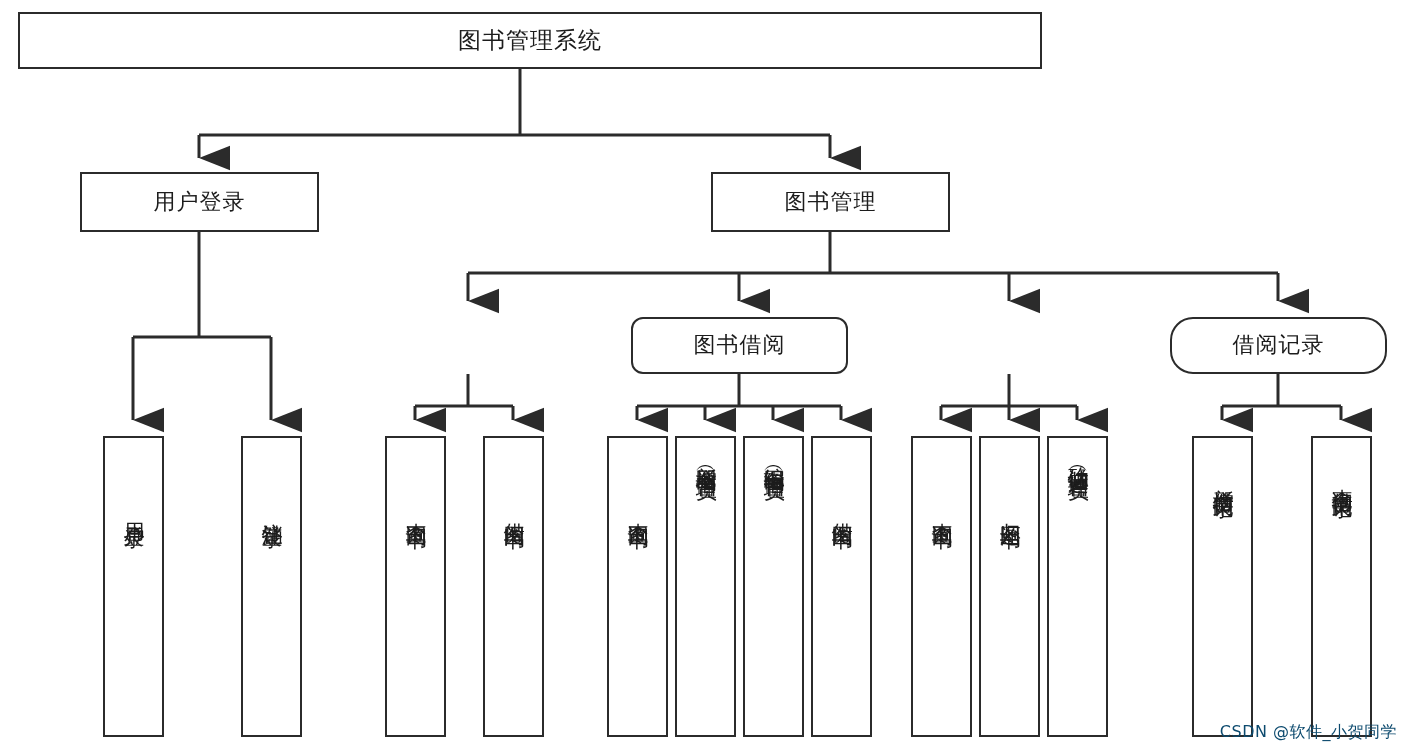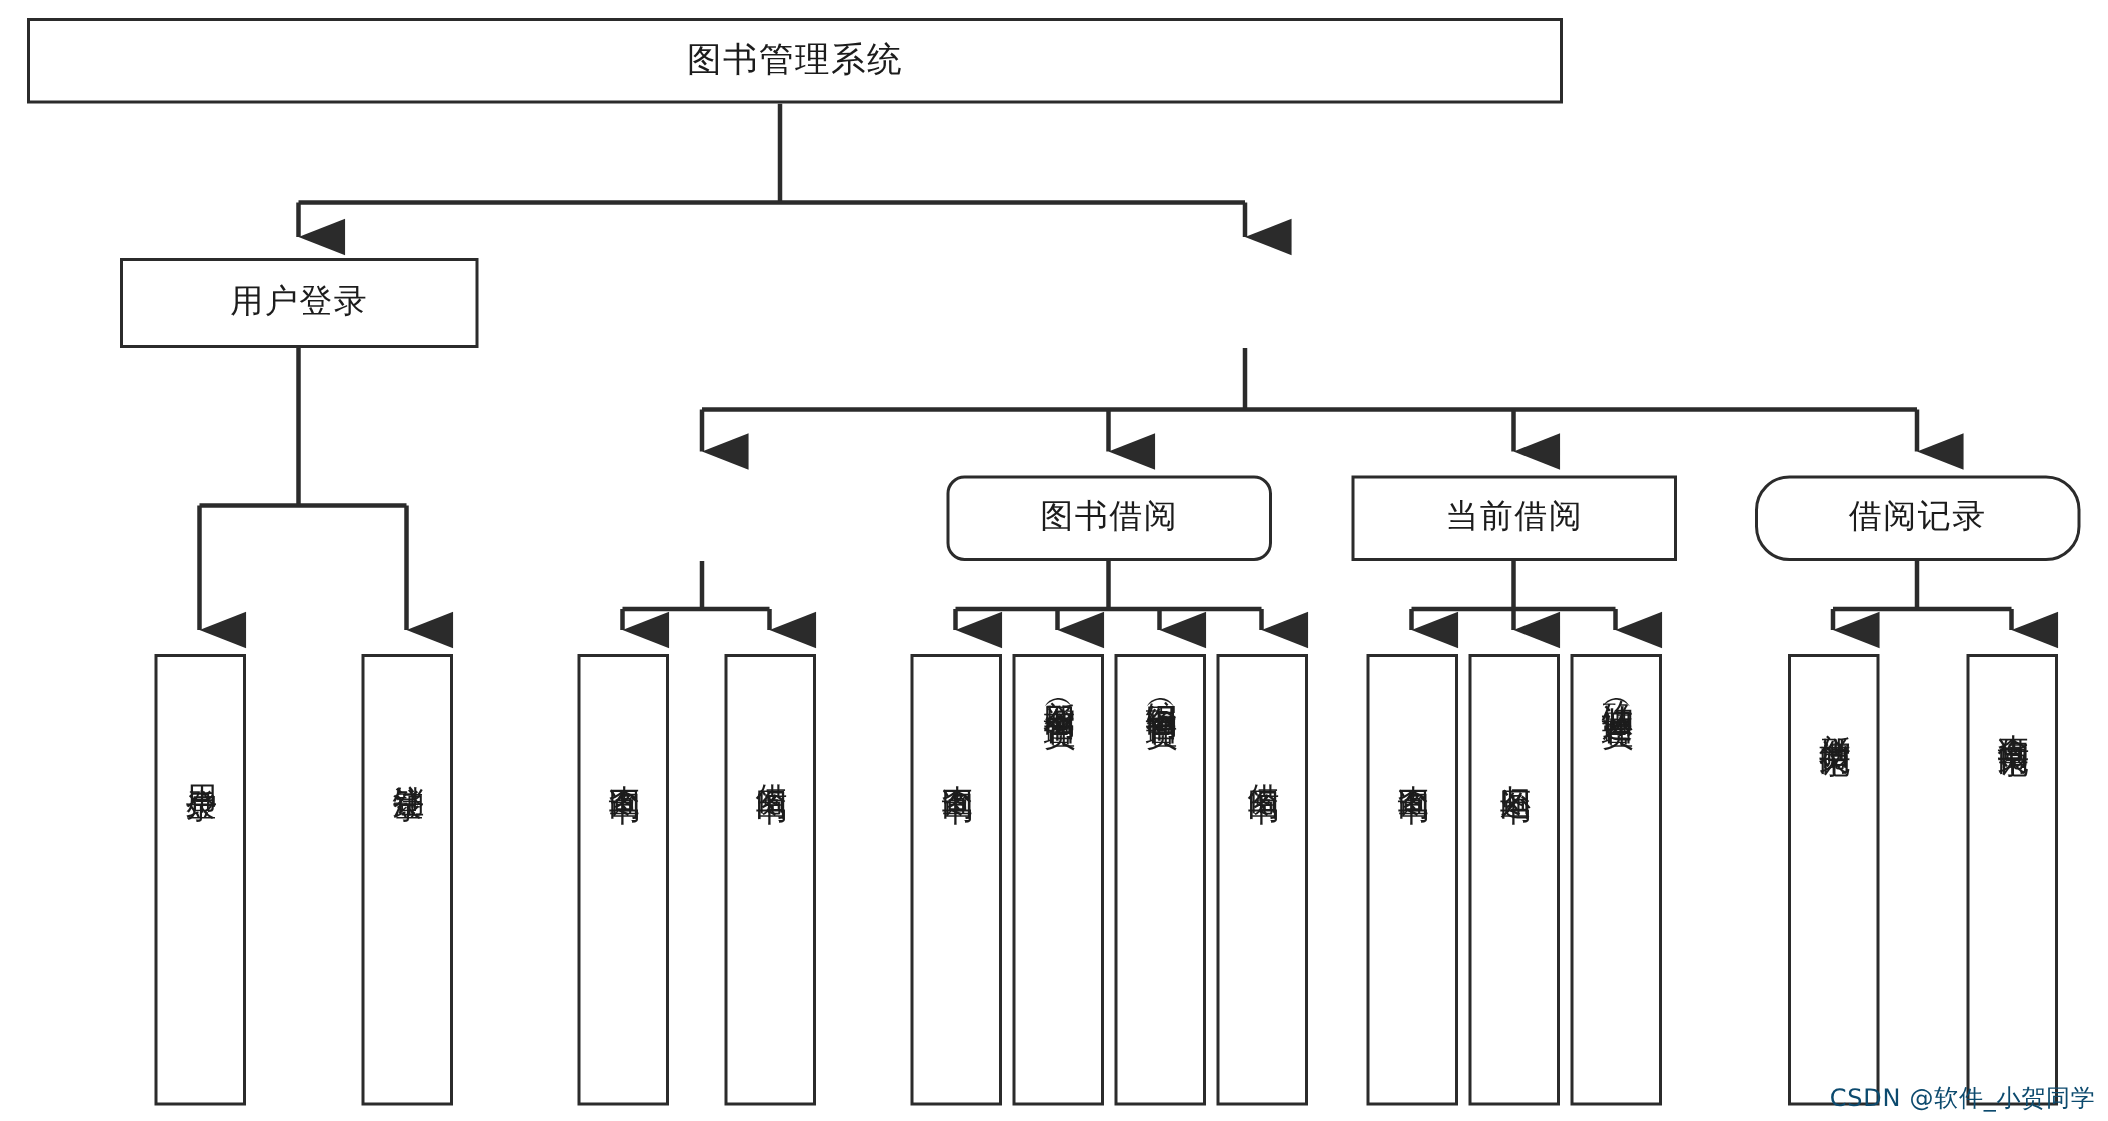--- a/index.html
+++ b/index.html
@@ -125,29 +125,29 @@
   </svg>
 
   <div class="node horiz root" style="left:18px; top:12px; width:1024px; height:57px;">
     <span>图书管理系统</span>
   </div>
 
   <div class="node horiz" style="left:80px; top:172px; width:239px; height:60px;">
     <span>用户登录</span>
   </div>
 
+  <div class="node horiz" style="left:711px; top:172px; width:239px; height:60px;">
+    <span>图书管理</span>
+  </div>
 
 
   <div class="node horiz" style="left:631px; top:317px; width:217px; height:57px;border-radius:12px;">
     <span>图书借阅</span>
   </div>
 
-  <div class="node horiz" style="left:901px; top:317px; width:217px; height:57px;">
-    <span>当前借阅</span>
-  </div>
 
   <div class="node horiz" style="left:1170px; top:317px; width:217px; height:57px;border-radius:23px;">
     <span>借阅记录</span>
   </div>
 
   <div class="node leaf" style="left:103px; top:436px; width:61px; height:301px;">
     <span class="vtext" style="margin-top:60px;">用户登录</span>
   </div>
 
   <div class="node leaf" style="left:241px; top:436px; width:61px; height:301px;">

